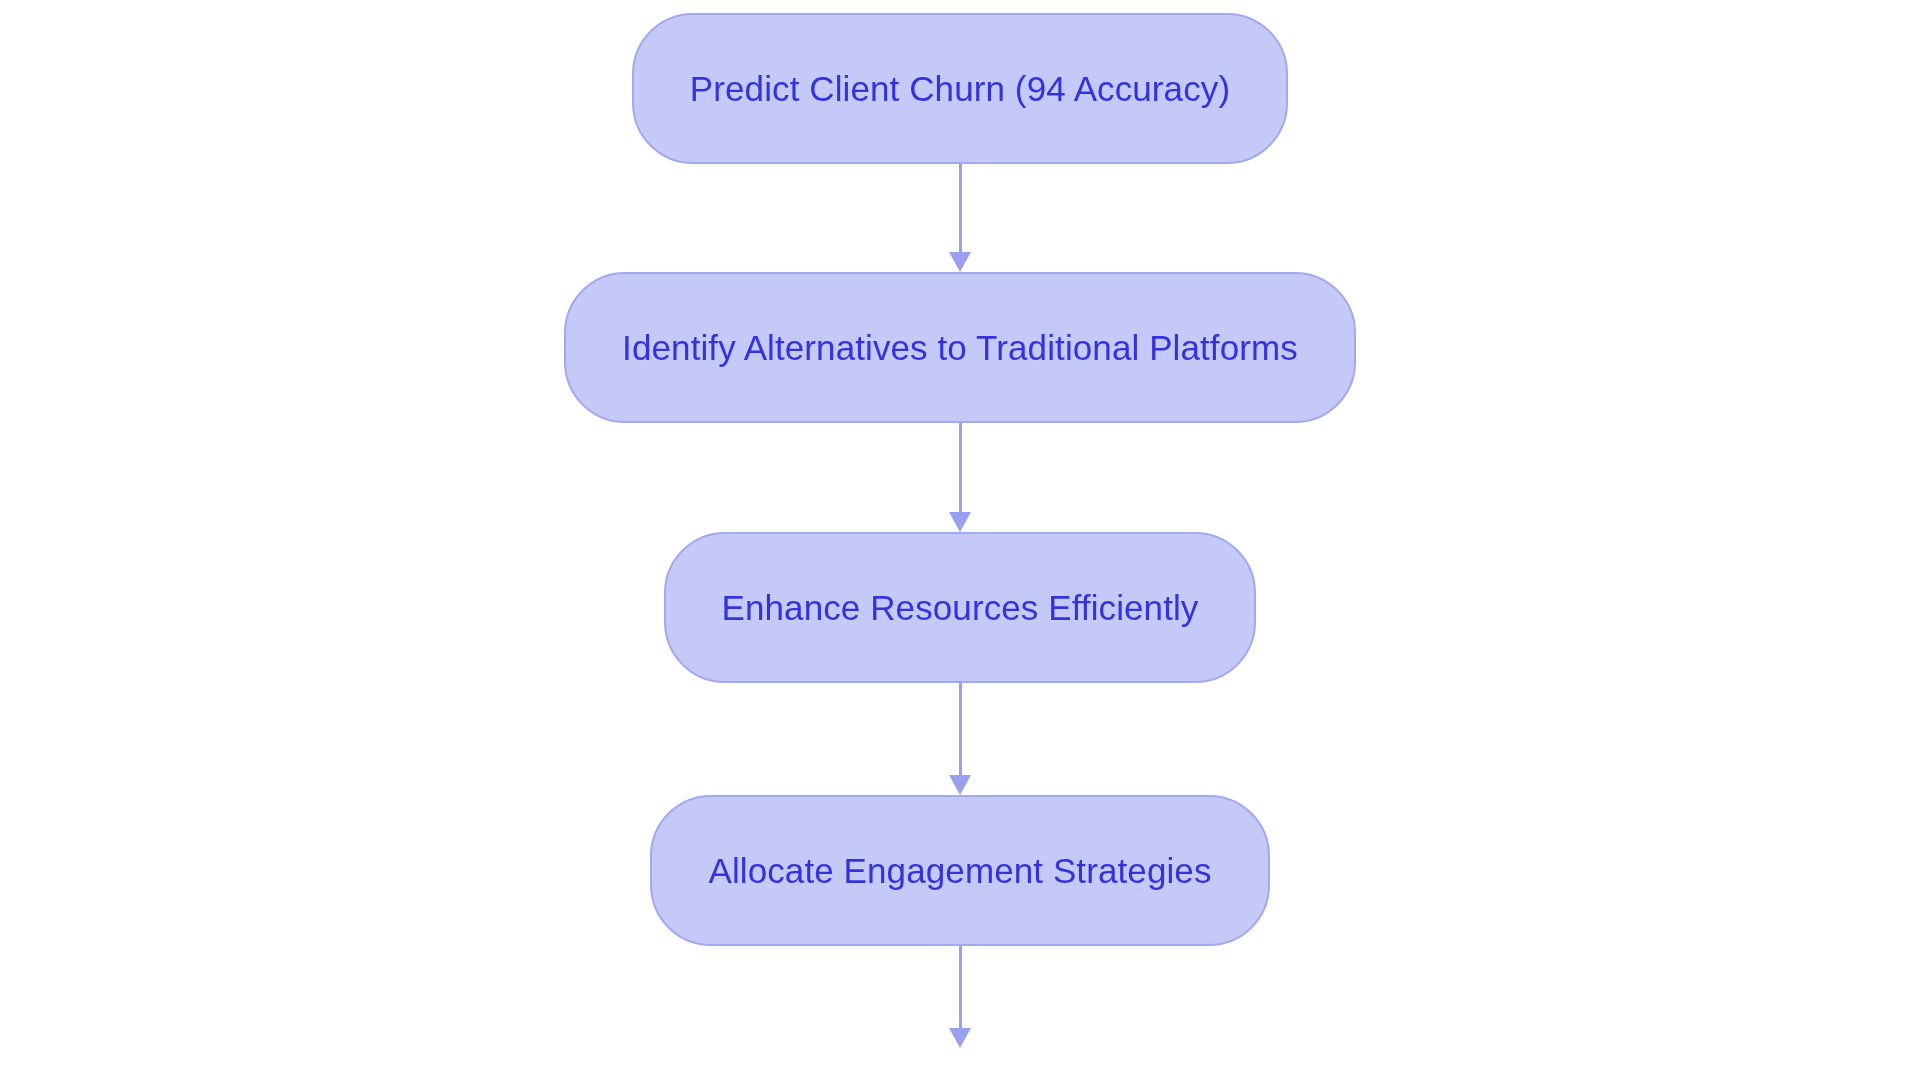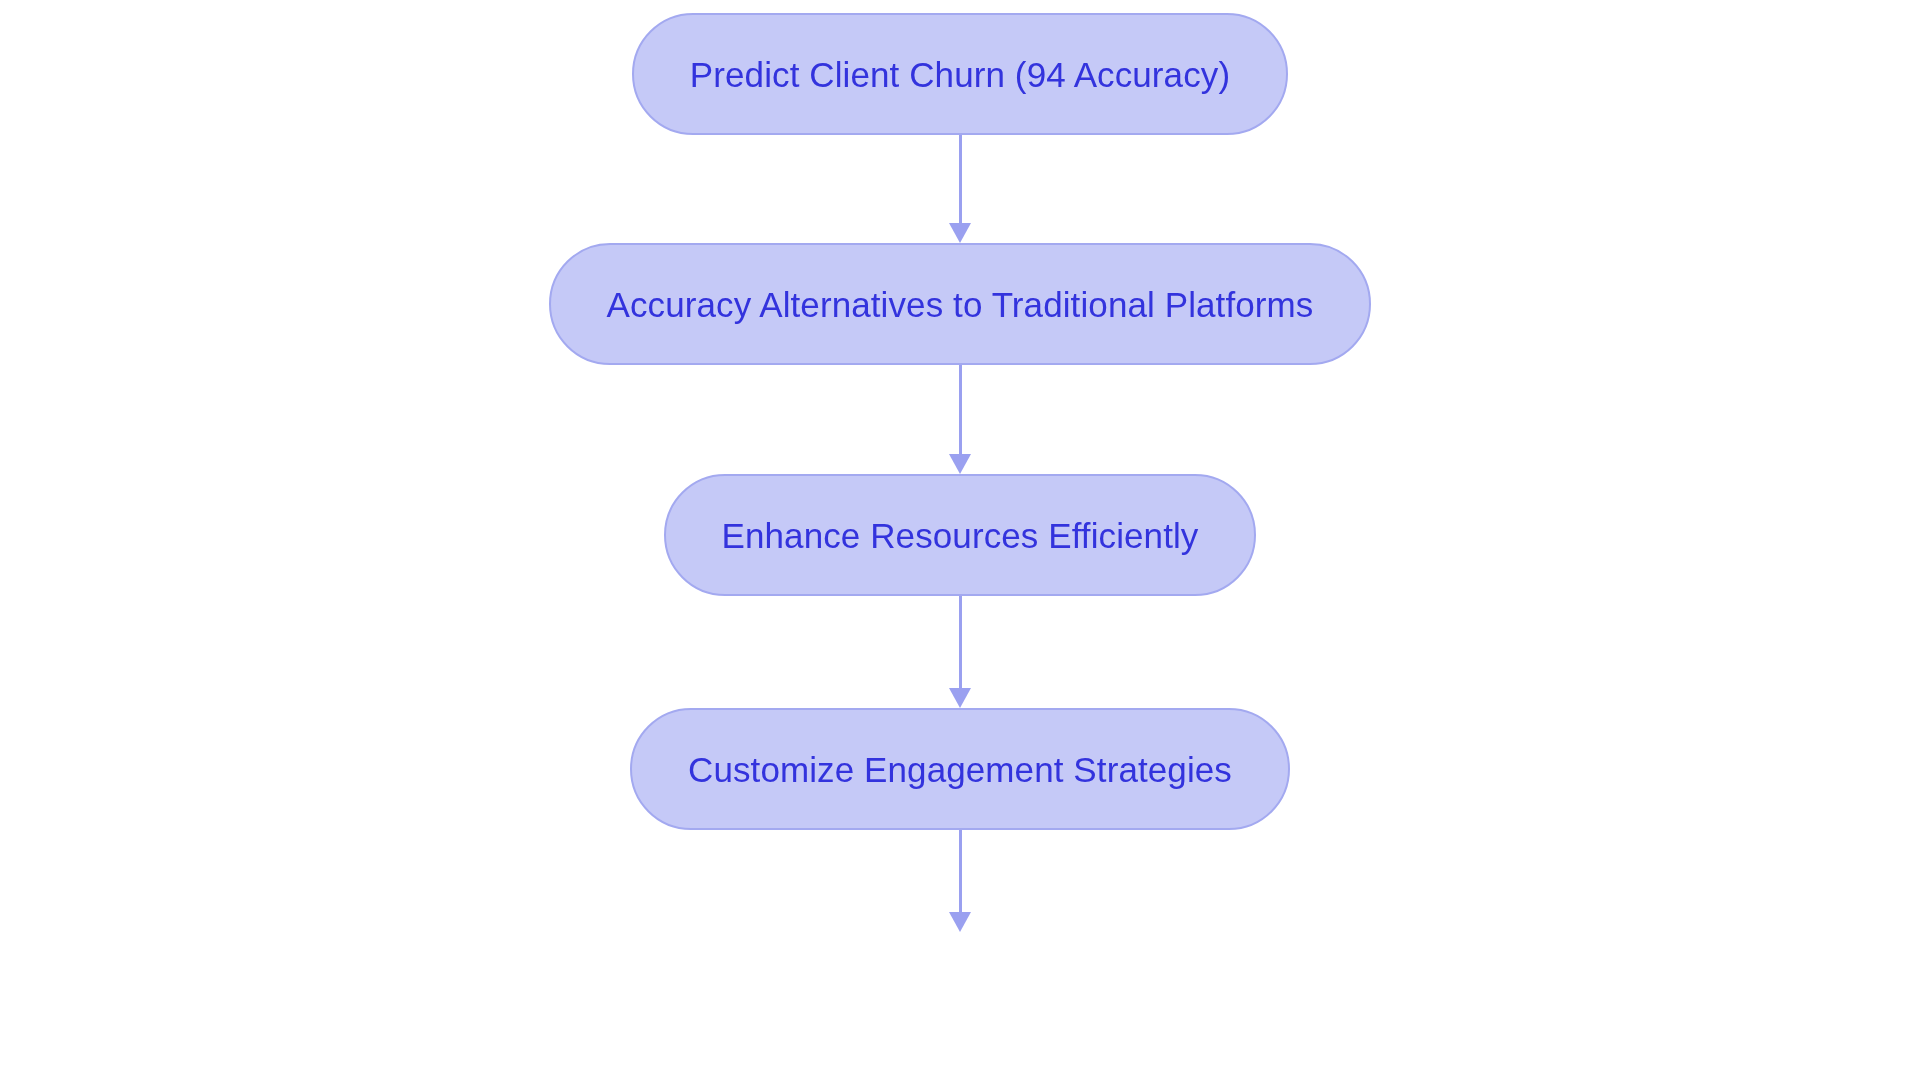--- a/index.html
+++ b/index.html
@@ -24,21 +24,21 @@
     top: 0;
     width: 1920px;
     height: 1083px;
     display: flex;
     flex-direction: column;
     align-items: center;
     justify-content: flex-start;
   }
   .node {
     box-sizing: border-box;
-    height: 122px;
+    height: 151px;
     display: flex;
     align-items: center;
     justify-content: center;
     background: #c5c9f7;
     border: 2px solid #a3a9f0;
     border-radius: 61px;
     padding: 8px 56px;
     white-space: nowrap;
   }
   .node-label {
@@ -84,39 +84,39 @@
     <div class="node" id="n1">
       <span class="node-label">Predict Client Churn (94 Accuracy)</span>
     </div>
 
     <div class="connector" id="c1">
       <div class="connector-line"></div>
       <div class="connector-head"></div>
     </div>
 
     <div class="node" id="n2">
-      <span class="node-label">Accuracy Alternatives to Traditional Platforms</span>
+      <span class="node-label">Identify Alternatives to Traditional Platforms</span>
     </div>
 
     <div class="connector" id="c2">
       <div class="connector-line"></div>
       <div class="connector-head"></div>
     </div>
 
     <div class="node" id="n3">
       <span class="node-label">Enhance Resources Efficiently</span>
     </div>
 
     <div class="connector" id="c3">
       <div class="connector-line"></div>
       <div class="connector-head"></div>
     </div>
 
     <div class="node" id="n4">
-      <span class="node-label">Customize Engagement Strategies</span>
+      <span class="node-label">Allocate Engagement Strategies</span>
     </div>
 
     <div class="connector" id="c4">
       <div class="connector-line"></div>
       <div class="connector-head"></div>
     </div>
 
 
   </div>
 </div>

